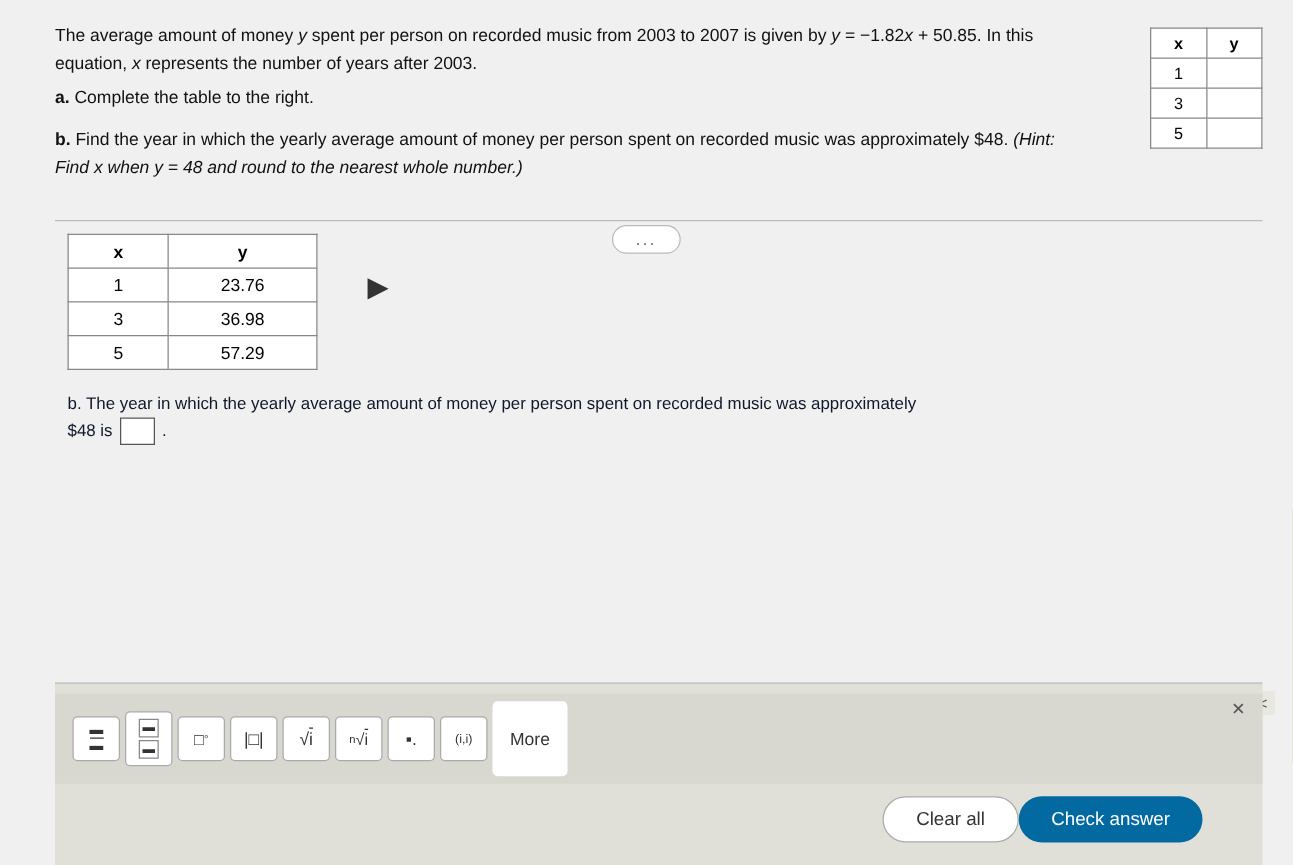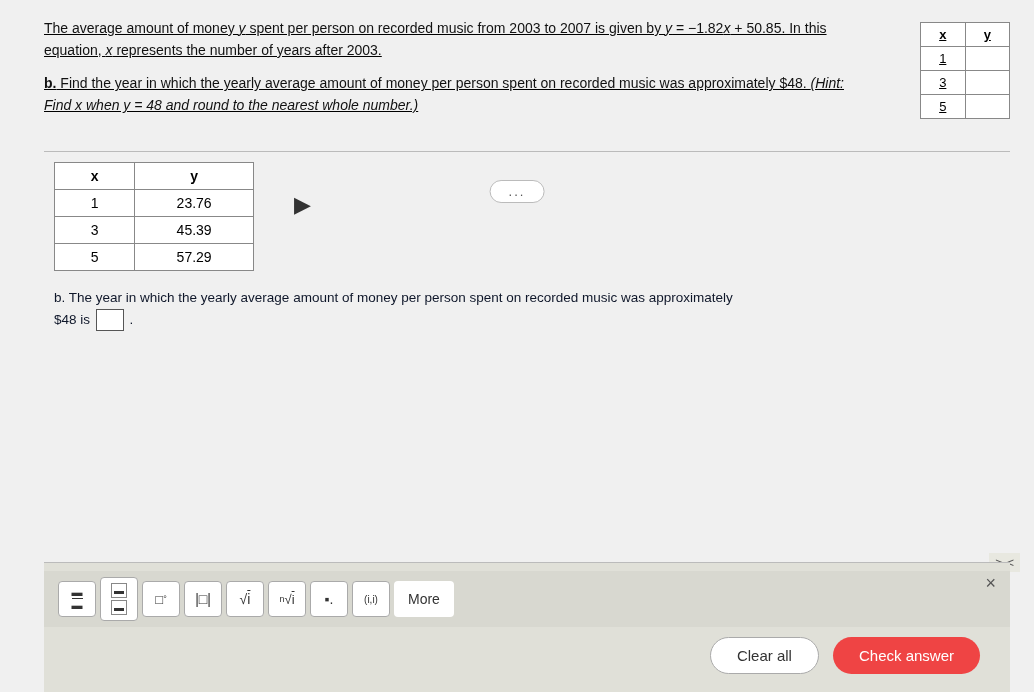--- a/index.html
+++ b/index.html
@@ -37,21 +37,20 @@
       color: #111;
       line-height: 1.55;
       max-width: 820px;
       padding-right: 10px;
     }
 
     .problem-header {
       display: flex;
       align-items: flex-start;
       gap: 16px;
-      text-decoration: underline;
     }
 
     .problem-text-block {
       flex: 1;
     }
 
     .small-table {
       border-collapse: collapse;
       border: 1.5px solid #888;
       margin-top: 2px;
@@ -159,49 +158,48 @@
       display: flex;
       align-items: center;
       justify-content: center;
       color: #333;
     }
 
     .toolbar-more-btn {
       background: white;
       border: none;
       border-radius: 4px;
-      padding: 6px 14px;
+      padding: 22px 14px;
       font-size: 14px;
       cursor: pointer;
       min-height: 36px;
       color: #333;
       font-weight: normal;
     }
 
     .bottom-row {
       display: flex;
       align-items: flex-end;
       justify-content: flex-end;
-      gap: 14px;
-      padding: 10px 30px 10px 0;
+      padding: 10px 48px 10px 0;
       width: 100%;
     }
 
     .clear-all-btn {
       background: white;
       border: 1.5px solid #aaa;
       border-radius: 24px;
       padding: 9px 26px;
       font-size: 15px;
       cursor: pointer;
       color: #333;
     }
 
     .check-answer-btn {
-      background: #ef4444;
+      background: #0369a1;
       border: none;
       border-radius: 24px;
       padding: 10px 26px;
       font-size: 15px;
       cursor: pointer;
       color: white;
       font-weight: 500;
     }
 
     .close-x {
@@ -251,20 +249,23 @@
 
 <div class="back-arrow">←</div>
 
 <div class="main-content">
 
   <div class="problem-header">
     <div class="problem-text-block">
       <p class="problem-text">
         The average amount of money <i>y</i> spent per person on recorded music from 2003 to 2007 is given by <i>y</i> = −1.82<i>x</i> + 50.85. In this equation, <i>x</i> represents the number of years after 2003.
       </p>
+      <p class="problem-text" style="margin-top:6px;">
+        <span class="bold">a.</span> Complete the table to the right.
+      </p>
       <p class="problem-text" style="margin-top:12px;">
         <span class="bold">b.</span> Find the year in which the yearly average amount of money per person spent on recorded music was approximately $48. <span class="italic">(Hint: Find x when y = 48 and round to the nearest whole number.)</span>
       </p>
     </div>
 
     <div style="margin-top:2px;">
       <table class="small-table">
         <thead>
           <tr>
             <th>x</th>
@@ -304,21 +305,21 @@
             <th>y</th>
           </tr>
         </thead>
         <tbody>
           <tr>
             <td>1</td>
             <td>23.76</td>
           </tr>
           <tr>
             <td>3</td>
-            <td>45.39</td>
+            <td>36.98</td>
           </tr>
           <tr>
             <td>5</td>
             <td>57.29</td>
           </tr>
         </tbody>
       </table>
 
       <div style="font-size:22px; color:#333; margin-top:30px; margin-left:10px;">▶</div>
     </div>

